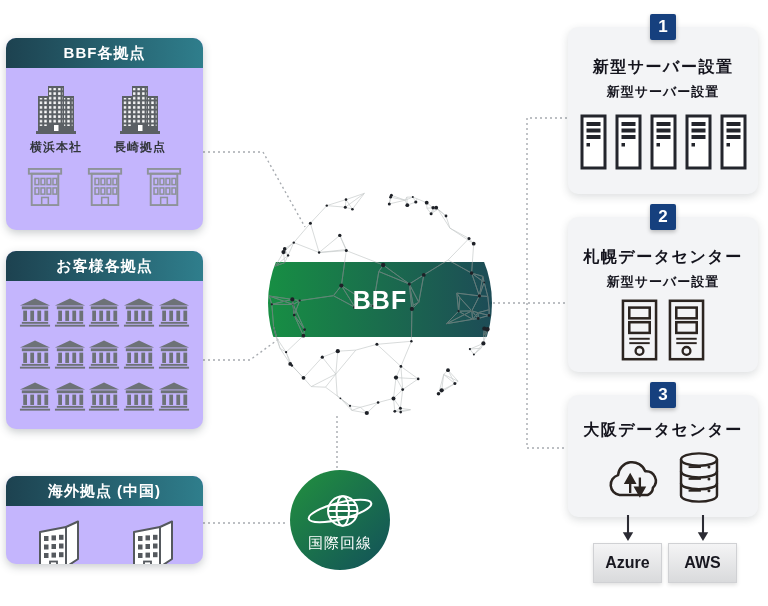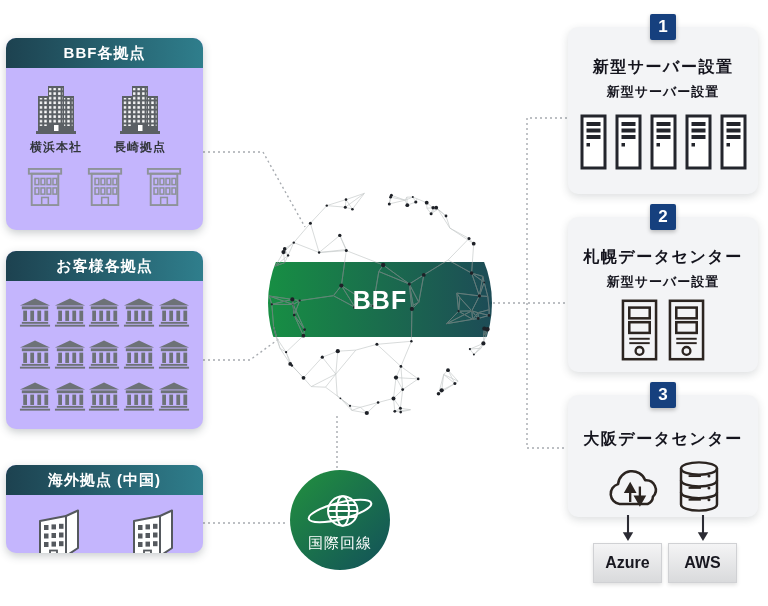--- a/index.html
+++ b/index.html
@@ -5,21 +5,21 @@
   html,body{margin:0;padding:0;background:#fff;}
   .canvas{position:relative;width:768px;height:606px;background:#ffffff;overflow:hidden;
           font-family:"Liberation Sans","DejaVu Sans",sans-serif;}
   
   .connectors{position:absolute;left:0;top:0;width:768px;height:606px;z-index:0;}
   
   .panel{position:absolute;left:6px;width:197px;background:#c4b5fd;border-radius:10px;
          box-shadow:0 3px 9px rgba(45,55,65,.25);z-index:4;overflow:hidden;}
   #panel-bbf{top:38px;height:192px;}
   #panel-cust{top:251px;height:178px;}
-  #panel-ovs{top:465px;height:88px;}
+  #panel-ovs{top:476px;height:88px;}
   .panel-header{height:30px;line-height:30px;text-align:center;color:#fff;font-weight:bold;
                 font-size:15px;letter-spacing:1px;background:linear-gradient(90deg,#1d4250,#2f7e8c);}
   .hq-row{display:flex;justify-content:flex-start;padding:14px 8px 0;}
   .hq{display:flex;flex-direction:column;align-items:center;width:84px;}
   .hq svg{width:44px;height:54px;}
   .hq-label{margin-top:3px;font-size:12px;font-weight:bold;color:#32363b;letter-spacing:1px;}
   .branch-row{display:flex;justify-content:space-between;padding:10px 20px 0;}
   .branch-row svg{width:38px;height:42px;}
   .bank-grid{display:grid;grid-template-columns:repeat(5,1fr);justify-items:center;
              row-gap:13px;padding:17px 12px 0;}
@@ -43,21 +43,21 @@
   
   .dc{position:absolute;left:568px;width:190px;background:#f3f4f6;border-radius:10px;
       box-shadow:0 3px 9px rgba(45,55,65,.16);z-index:4;text-align:center;}
   #dc1{top:27px;height:167px;}
   #dc2{top:217px;height:155px;}
   #dc3{top:395px;height:122px;}
   .badge{position:absolute;top:-13px;left:50%;transform:translateX(-50%);width:26px;height:26px;
          background:#16407e;color:#fff;font-weight:bold;font-size:17px;line-height:26px;
          text-align:center;border-radius:2px;box-shadow:0 2px 4px rgba(0,0,0,.25);}
   .dc-title{margin-top:30px;font-size:16px;font-weight:bold;color:#14141d;letter-spacing:1.5px;}
-  #dc3 .dc-title{margin-top:34px;}
+  #dc3 .dc-title{margin-top:25px;}
   .dc-sub{margin-top:5px;font-size:13px;font-weight:bold;color:#14141d;letter-spacing:1px;}
   .rack-row{display:flex;justify-content:center;gap:8px;margin-top:13px;}
   .rack-row svg{width:27px;height:56px;}
   .tower-row{display:flex;justify-content:center;gap:10px;margin-top:7px;}
   .tower-row svg{width:37px;height:64px;}
   .osaka-row{display:flex;justify-content:center;align-items:center;gap:10px;margin-top:10px;}
   .ic-cloud{width:62px;height:46px;}
   .ic-db{width:44px;height:53px;}
   .flow-arrow{position:absolute;width:14px;height:26px;z-index:4;}
   #arrow-azure{left:621px;top:515px;}

